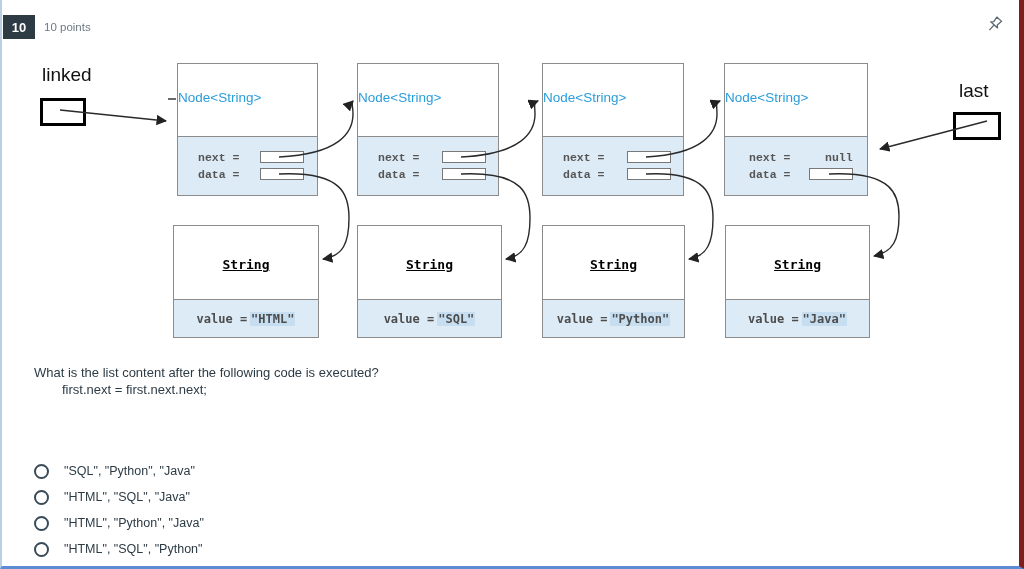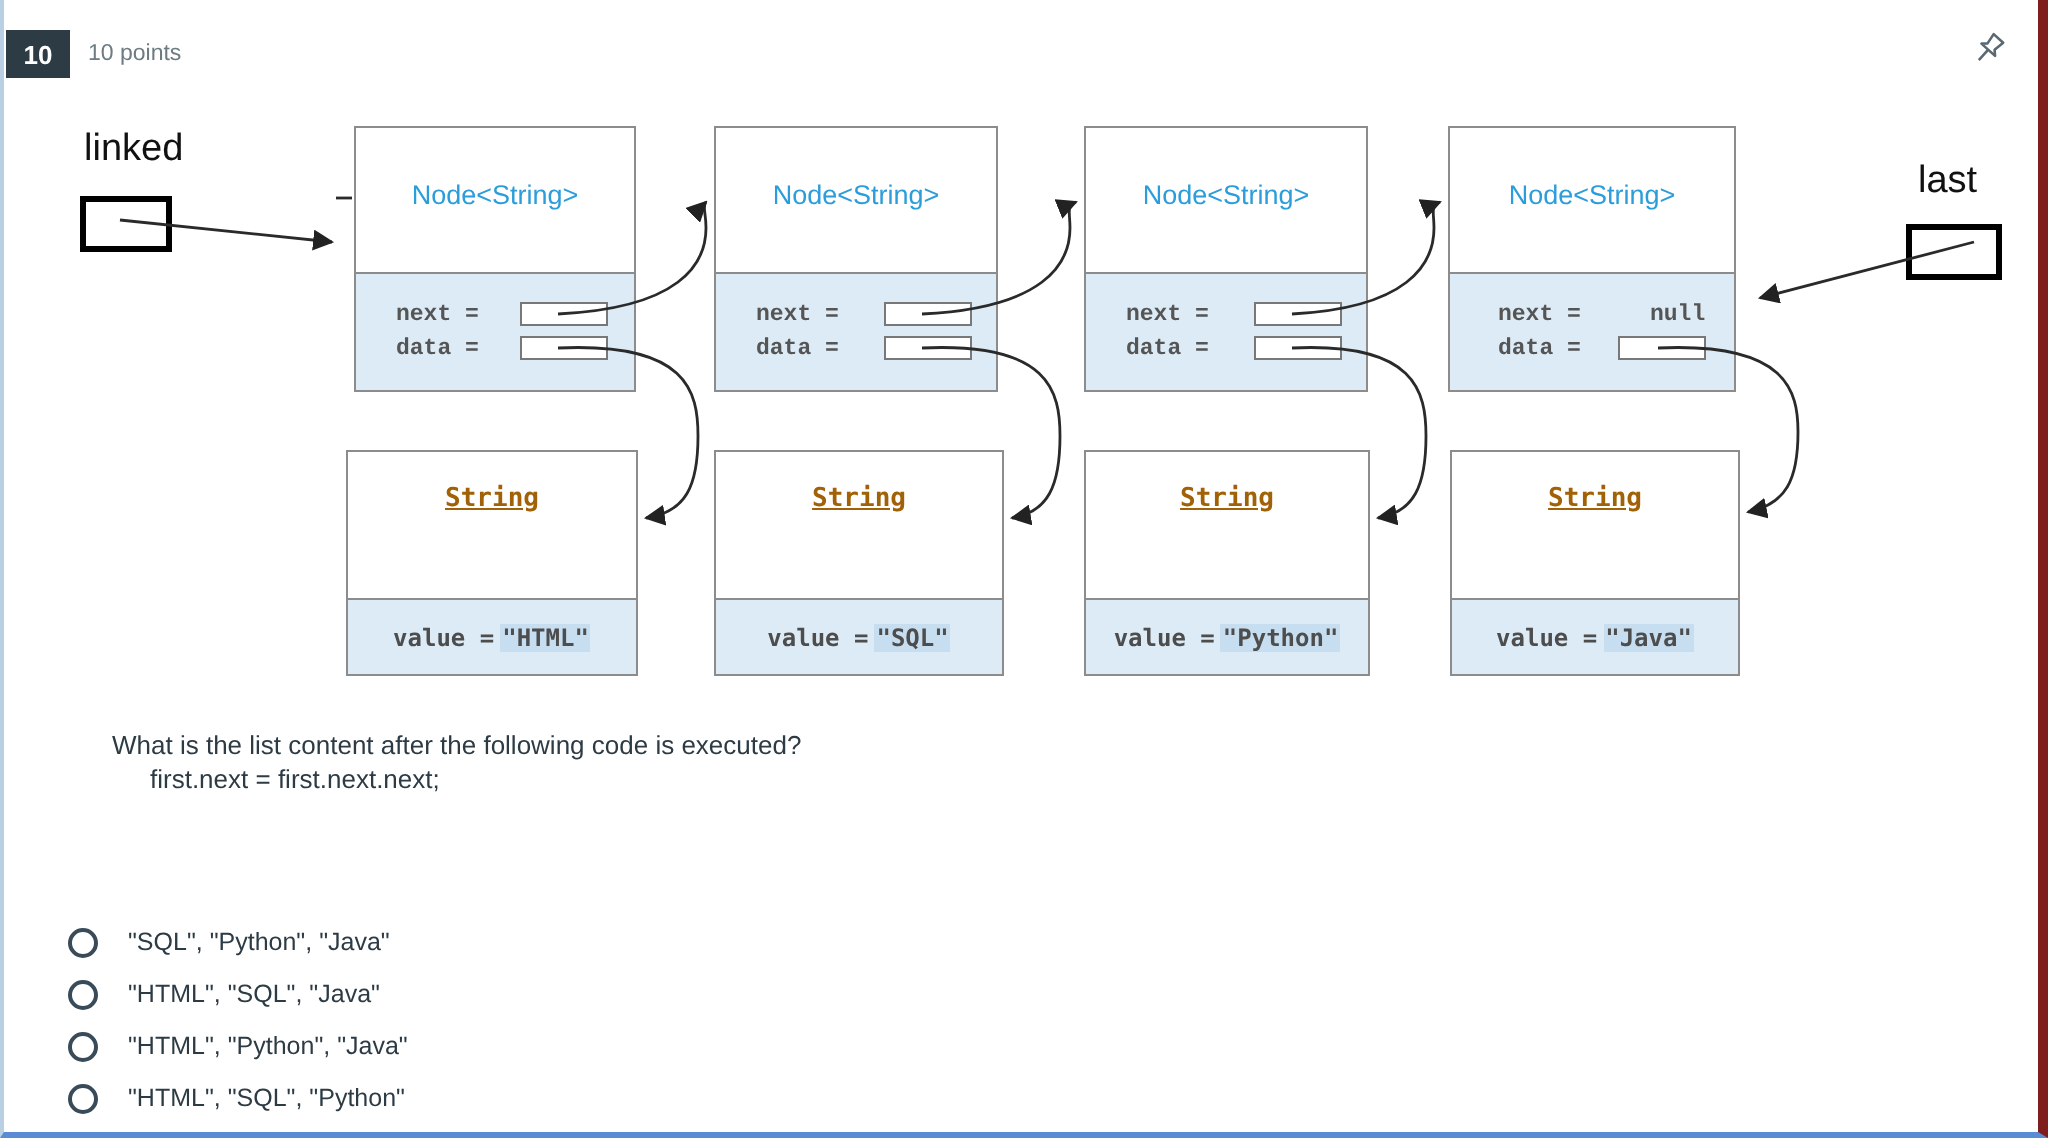--- a/index.html
+++ b/index.html
@@ -16,38 +16,38 @@
           font-size:13px; font-weight:bold; display:flex; align-items:center; justify-content:center; }
   .qpoints { left:42px; top:21px; font-size:11.5px; color:#6d7b83; }
   .prompt1 { left:32px; top:41px; font-size:13px; }
   .pin { left:981px; top:14px; width:22px; height:22px; cursor:pointer; }
   
   .ptr-label { font-size:19px; color:#111; }
   .ptr-box { width:46px; height:28px; border:3px solid #000; background:#fff; }
   
   .node { position:absolute; top:63px; height:133px; background:#fff; border:1.5px solid #8c8c8c; }
   .node-bottom { position:absolute; left:0; right:0; top:72px; bottom:0; background:#ddebf6; border-top:1.5px solid #8c8c8c; }
-  .node-title { position:absolute; top:26px; left:0; right:0; text-align:center;
+  .node-title { position:absolute; top:26px; left:0; right:0; 
                 color:#2b9ddb; font-size:13.5px; }
   .lab { position:absolute; font-family:Liberation Mono, monospace; font-size:11.5px;
          font-weight:700; color:#555; line-height:13px; white-space:pre; }
   .fbox { position:absolute; width:44px; height:12px; background:#fff; border:1px solid #787878; }
   
   .str { position:absolute; top:225px; height:113px; background:#fff; border:1.5px solid #8c8c8c; }
   .str-bottom { position:absolute; left:0; right:0; top:73px; bottom:0; background:#ddebf6; border-top:1.5px solid #8c8c8c; }
-  .str-title { position:absolute; top:16px; left:0; right:0; text-align:center;
+  .str-title { position:absolute; top:31px; left:0; right:0; text-align:center;
                font-family:"DejaVu Sans Mono", monospace; font-weight:700; font-size:13px;
-               color:#a16207; text-decoration:underline; }
+               color:#000000; text-decoration:underline; }
   .str-value { position:absolute; left:0; right:0; top:86px; display:flex; justify-content:center;
                gap:3px; font-family:"DejaVu Sans Mono", monospace; font-size:12px; font-weight:700; color:#4d4d4d; }
   .hl { background:#c6def0; padding:0 1px; }
   svg.overlay { position:absolute; left:0; top:0; pointer-events:none; }
   
-  .prompt2 { left:32px; top:365px; font-size:13px;margin-left:22px; }
-  .codeline { left:60px; top:382px; font-size:13px;margin-left:13px; }
+  .prompt2 { left:32px; top:365px; font-size:13px; }
+  .codeline { left:60px; top:382px; font-size:13px; }
   .opt { position:absolute; left:32px; height:20px; display:flex; align-items:center; gap:15px; cursor:pointer; }
   .radio { width:15px; height:15px; border:2px solid #394b58; border-radius:50%; background:#fff; flex:none; }
   .opt-label { font-size:12.5px; color:#2d3b45; }
 </style>
 </head>
 <body>
 
 <div class="page">
 
   <div class="abs qnum">10</div>

